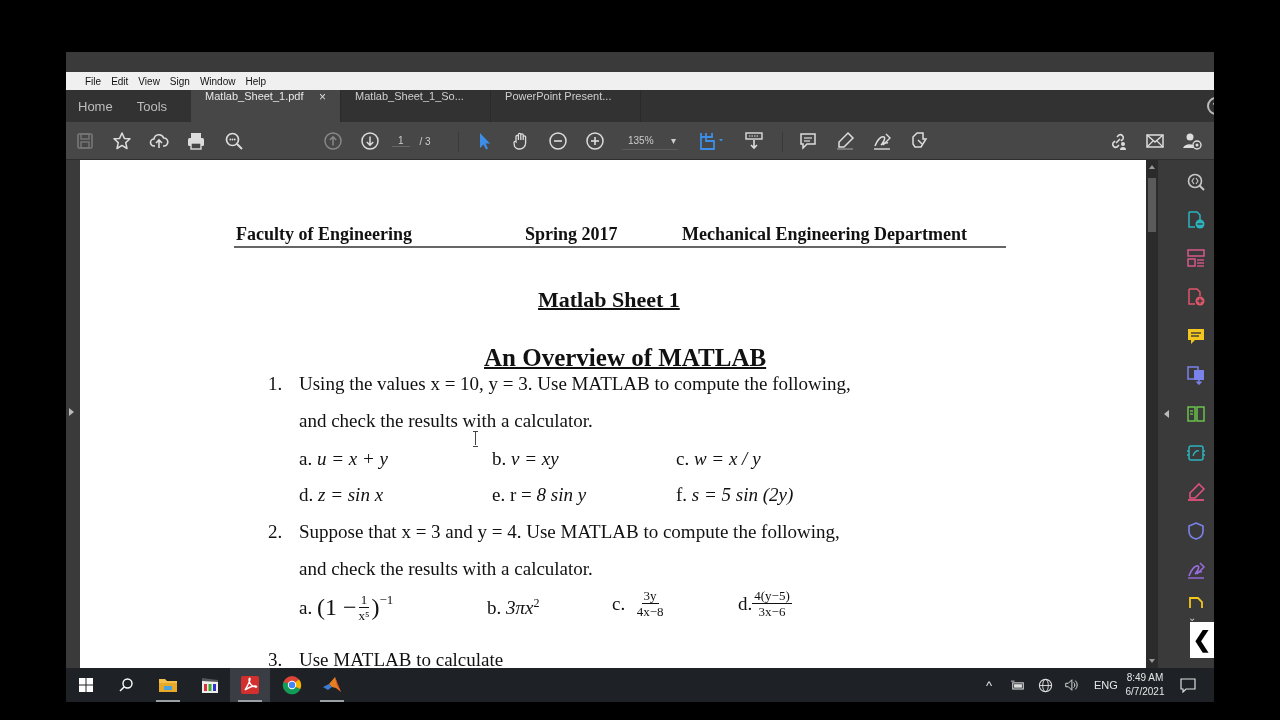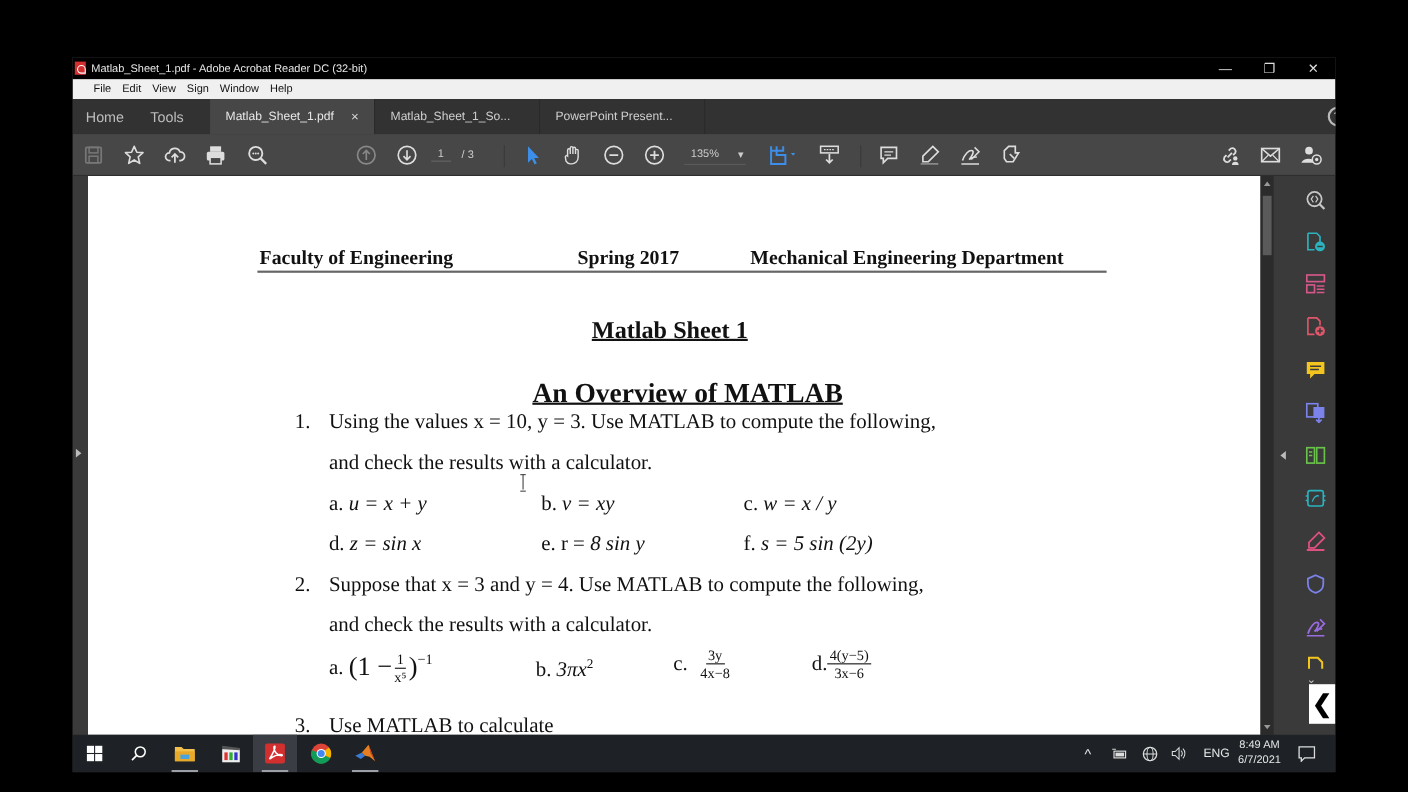--- a/index.html
+++ b/index.html
@@ -16,21 +16,21 @@
   .winbtns { position: absolute; right: 0; top: 0; height: 20px; display: flex; }
   .winbtn { width: 40px; height: 20px; color: #ddd; font-size: 12px; display: flex; align-items: center; justify-content: center; }
 
   
   .menubar { position: absolute; left: 0; top: 20px; width: 1148px; height: 18px; background: #f0f0f0; display: flex; align-items: center; padding-left: 19px; }
   .menubar span { font-size: 10px; color: #111; margin-right: 10px; }
 
   
   .tabbar { position: absolute; left: 0; top: 38px; width: 1276px; height: 32px; background: #323232; display: flex; align-items: center; }
   .navtab { color: #bdbdbd; font-size: 13px; padding: 0 12px; height: 32px; display: flex; align-items: center; }
-  .doctab { height: 32px; display: flex; align-items: center; font-size: 11px; color: #cfcfcf; border-right: 1px solid #2a2a2a; padding: 0 14px; width: 150px; }
+  .doctab { height: 32px; display: flex; align-items: flex-start; font-size: 11px; color: #cfcfcf; border-right: 1px solid #2a2a2a; padding: 0 14px; width: 150px; }
   .doctab.active { background: #474747; color: #e8e8e8; justify-content: space-between; }
   .doctab .close { font-size: 12px; color: #ddd; margin-left: 8px; }
   .tabright { position: absolute; right: 0; top: 0; height: 32px; display: flex; align-items: center; }
   .help-icon { width: 18px; height: 18px; border: 2px solid #bbb; border-radius: 50%; color: #bbb; font-size: 11px; font-weight: bold; display: flex; align-items: center; justify-content: center; margin-right: 16px; }
   .bell-icon { width: 14px; height: 16px; margin-right: 20px; position: relative; }
   .bell-icon::before { content: ""; position: absolute; left: 1px; top: 1px; width: 12px; height: 11px; background: #777; border-radius: 6px 6px 1px 1px; }
   .bell-icon::after { content: ""; position: absolute; left: 5px; top: 13px; width: 4px; height: 3px; background: #777; border-radius: 0 0 2px 2px; }
   .signin { color: #e5e5e5; font-size: 13px; font-weight: bold; margin-right: 24px; }
 
   
@@ -83,29 +83,20 @@
   .tbitem.active { background: #3a3e44; }
   .tbitem .underline { position: absolute; bottom: 0; left: 8px; width: 24px; height: 2px; background: #9aa0a6; }
   .tray { position: absolute; top: 0; height: 34px; display: flex; align-items: center; color: #e6e6e6; font-size: 11px; }
   .clock { position: absolute; left: 1052px; top: 3px; width: 54px; text-align: center; color: #e6e6e6; font-size: 10px; line-height: 14px; }
 </style>
 </head>
 <body>
 
 <div class="app">
 
-  <div class="titlebar">
-    <span class="app-icon"></span>
-    <span class="title">Matlab_Sheet_1.pdf - Adobe Acrobat Reader DC (32-bit)</span>
-    <div class="winbtns">
-      <div class="winbtn">—</div>
-      <div class="winbtn">❐</div>
-      <div class="winbtn">✕</div>
-    </div>
-  </div>
 
   <div class="menubar">
     <span>File</span>
     <span>Edit</span>
     <span>View</span>
     <span>Sign</span>
     <span>Window</span>
     <span>Help</span>
   </div>
 

